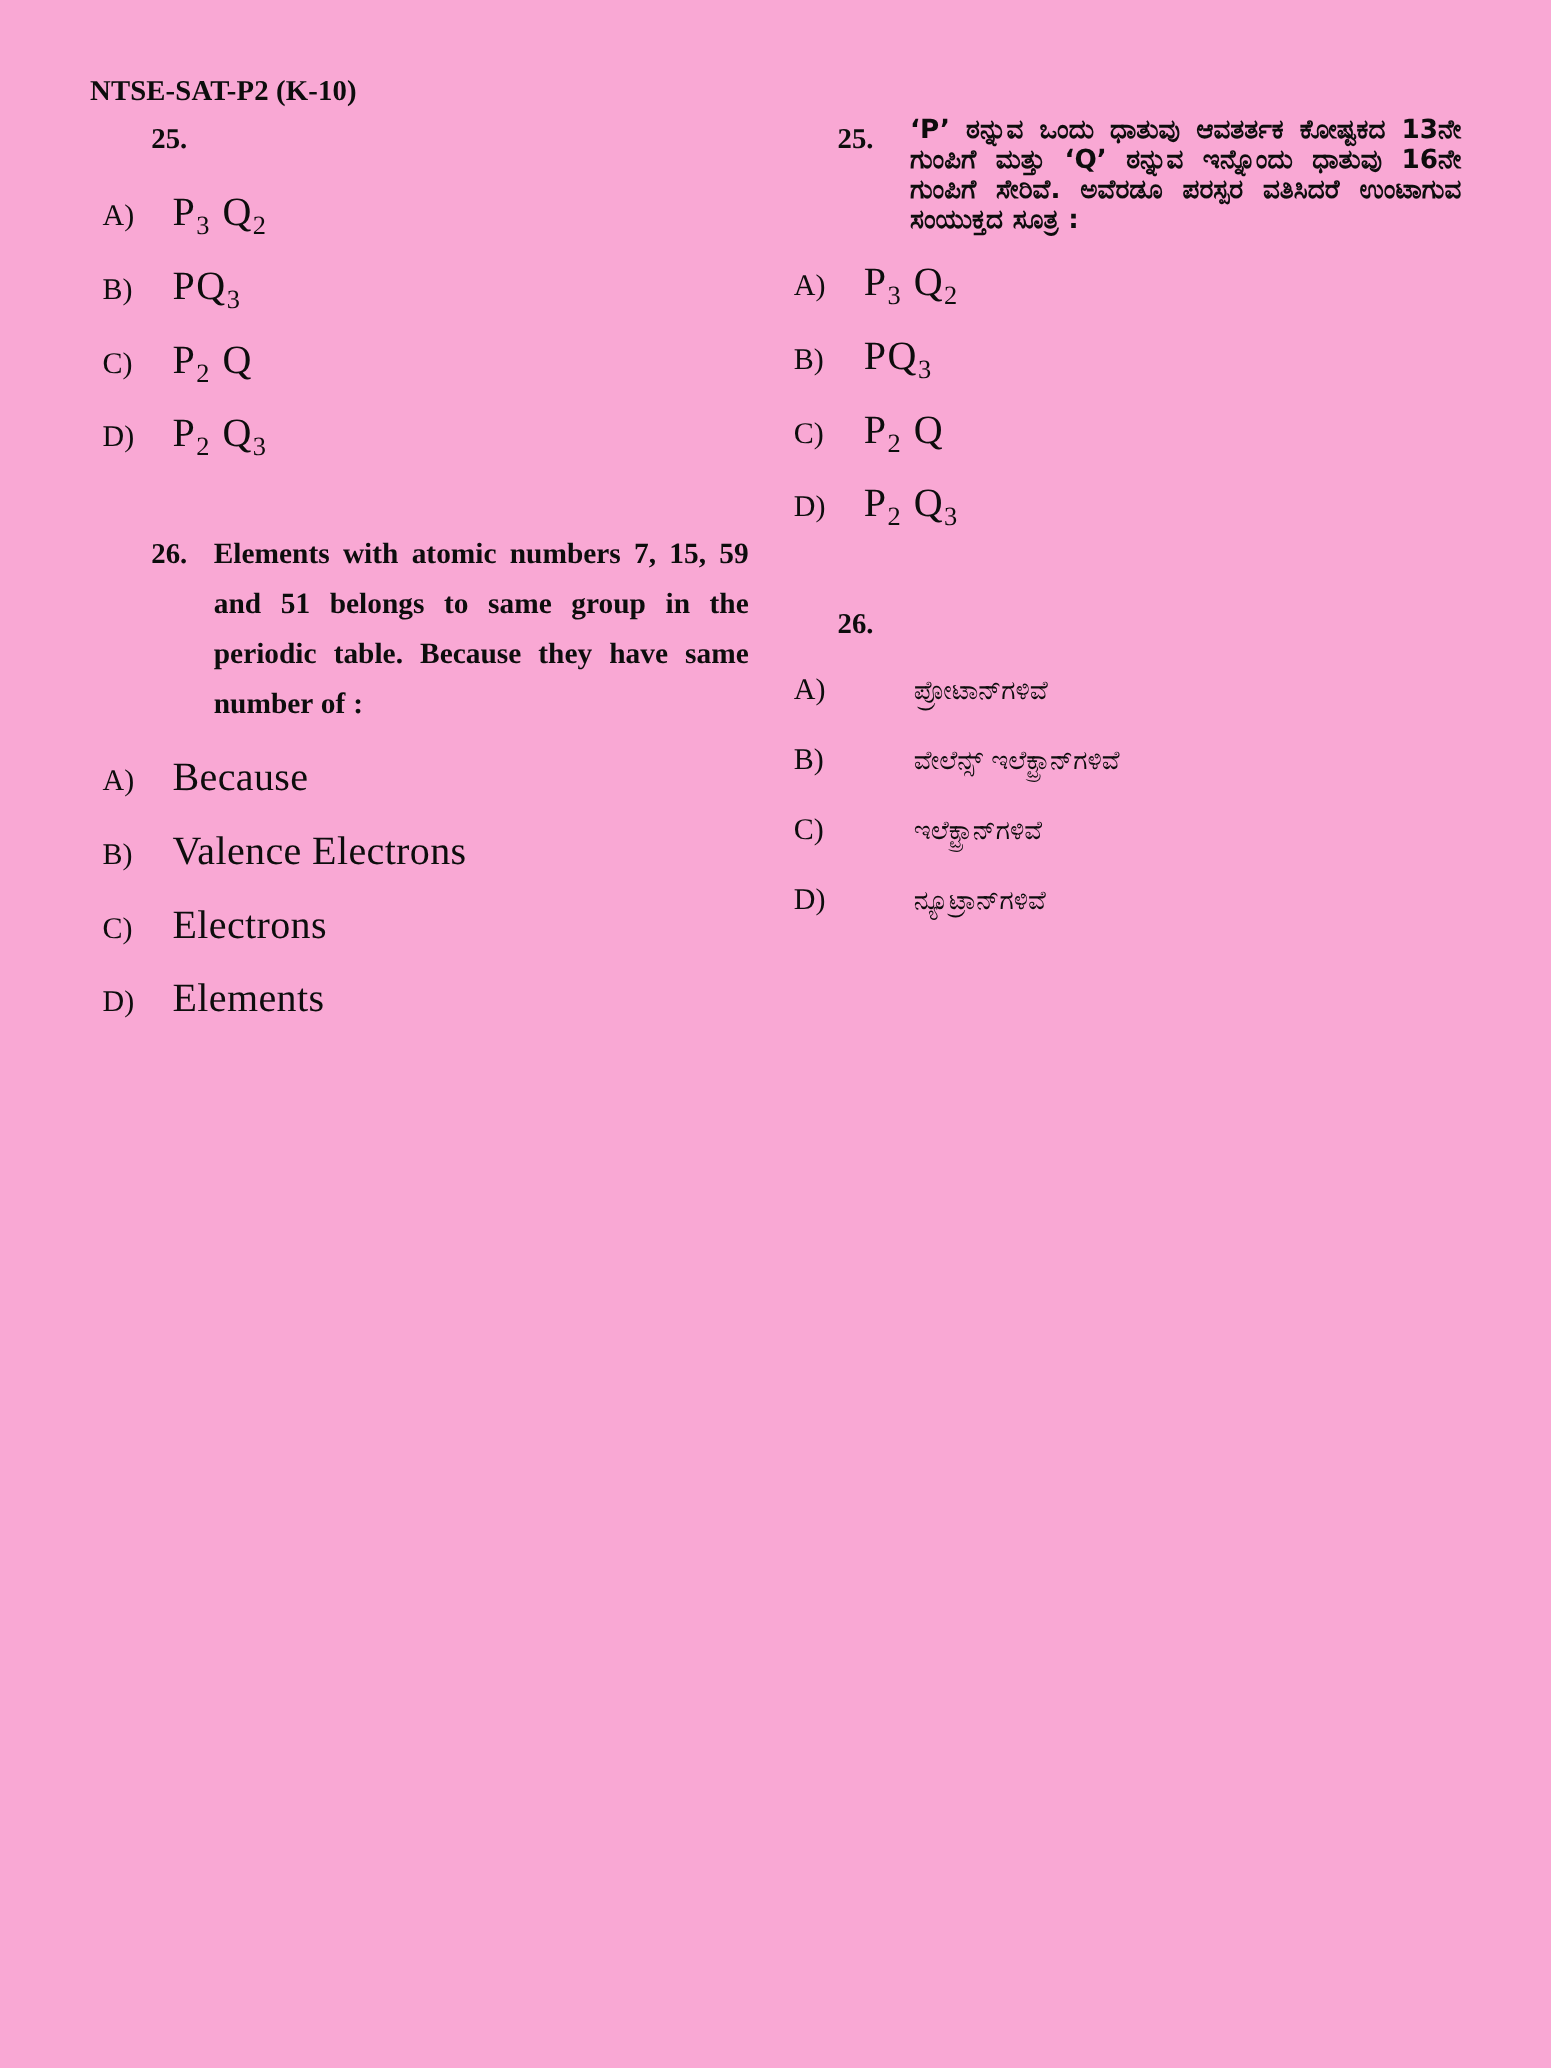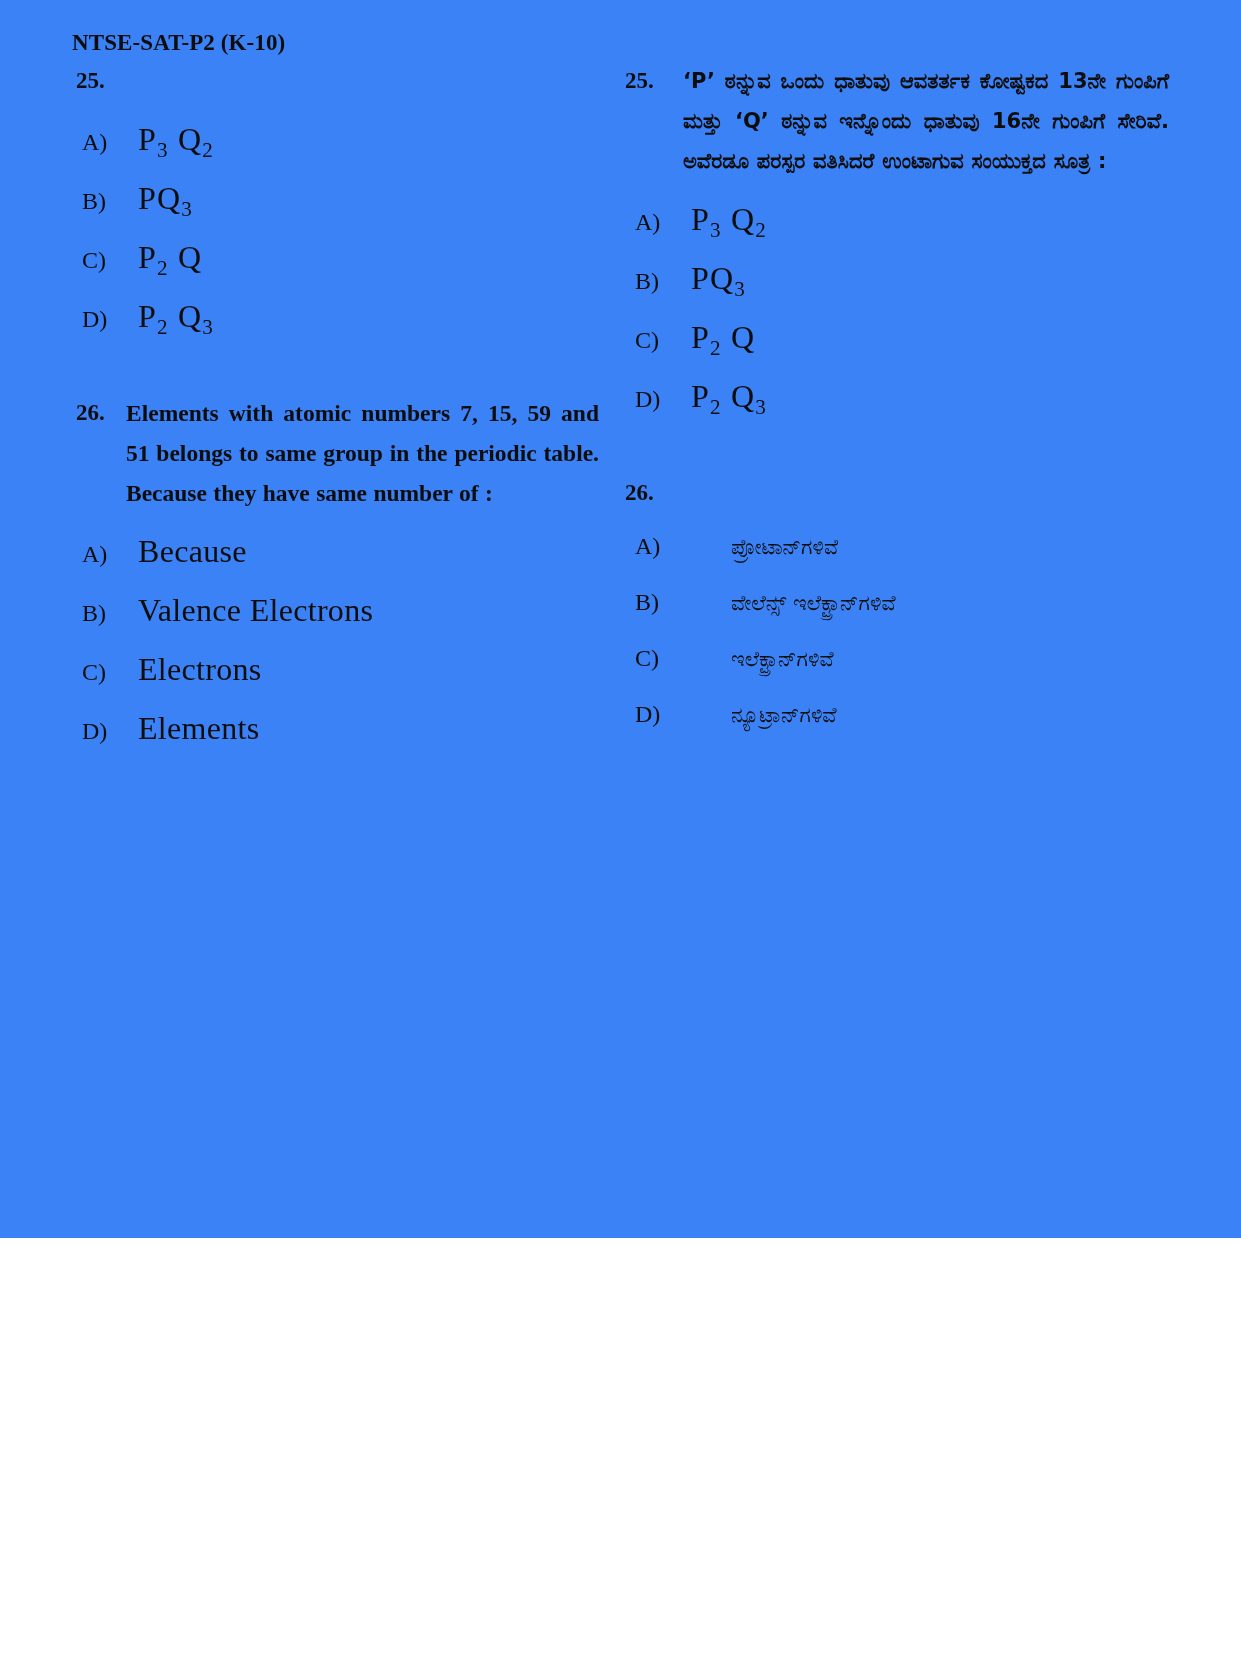--- a/index.html
+++ b/index.html
@@ -3,25 +3,25 @@
 <meta charset="utf-8">
 <style>
   html, body {
     margin: 0;
     padding: 0;
     background: #ffffff;
   }
   .page {
     position: relative;
     width: 1241px;
-    height: 1238px;
-    background: #3b82f6;
+    height: 1654px;
+    background: #f9a8d4;
     margin: 0 auto;
     box-sizing: border-box;
-    padding: 30px 72px 0 72px;
+    padding: 60px 72px 0 72px;
     font-family: "Liberation Serif", "DejaVu Serif", serif;
     color: #0d0d0d;
     overflow: hidden;
   }
 
   .header {
     font-family: "Liberation Serif", "DejaVu Serif", serif;
     font-weight: bold;
     font-size: 23px;
     letter-spacing: 0.1px;
@@ -45,20 +45,21 @@
   .col-right {
     width: 552px;
     padding-left: 8px;
   }
 
   .qblock {
     display: flex;
     flex-direction: row;
     align-items: flex-start;
     margin-bottom: 0;
+    margin-left: 45px;
   }
   .qnum {
     font-weight: bold;
     font-size: 23px;
     line-height: 40px;
     width: 54px;
     flex: 0 0 54px;
     text-align: left;
     padding-left: 4px;
     box-sizing: border-box;
@@ -70,21 +71,21 @@
     font-weight: bold;
     font-size: 23.5px;
     line-height: 40px;
     text-align: justify;
     text-align-last: left;
     word-spacing: 0.5px;
   }
   .qtext.kannada {
     font-family: "DejaVu Sans", "Liberation Sans", sans-serif;
     font-size: 21px;
-    line-height: 40px;
+    line-height: 24px;
     font-weight: bold;
   }
 
   sup.ord {
     font-size: 0.62em;
     vertical-align: super;
     line-height: 0;
   }
   sub.sb {
     font-size: 0.66em;

